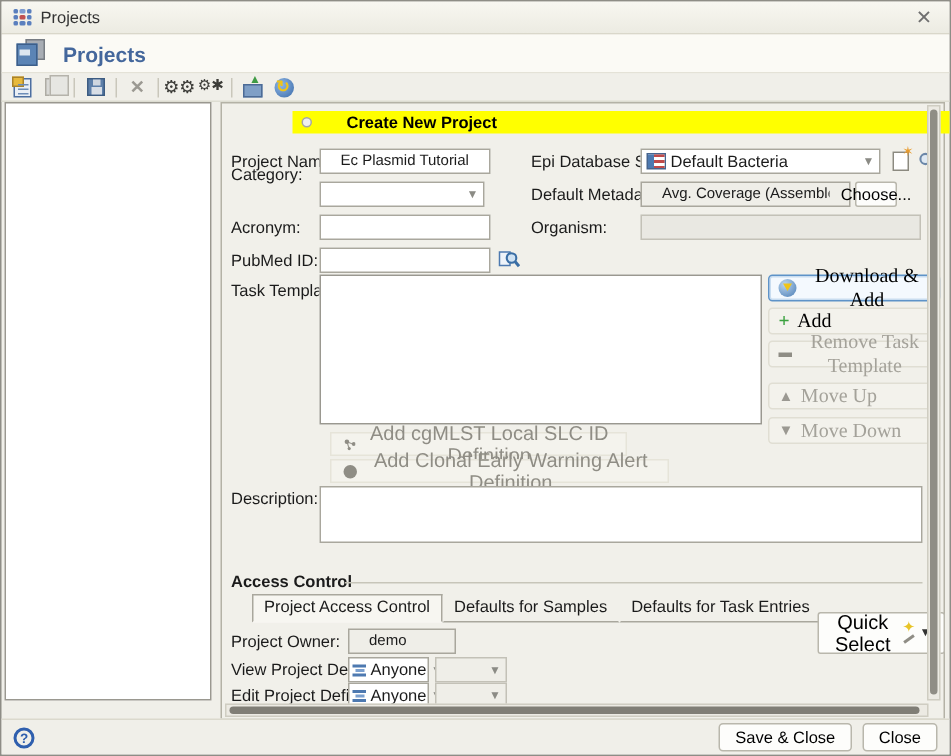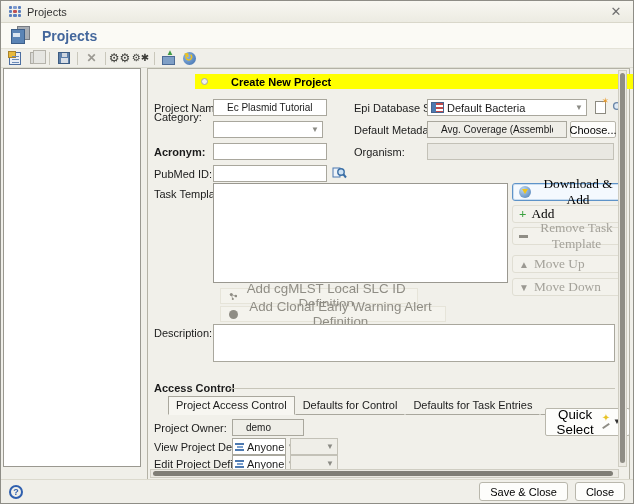--- a/index.html
+++ b/index.html
@@ -205,23 +205,23 @@
           </svg>
       </span>
 
       <span class="lbl" style="left:6px;top:42px;">Category:</span>
       <div class="combo" style="left:65px;top:52px;width:110px;">
         <span></span>
         <span class="chev">▼</span>
       </div>
       <span class="lbl" style="left:206px;top:55px;">Default Metadata Fields:</span>
       <input class="txt ro" style="left: 279px; top: 52px; width: 140px;" value="Avg. Coverage (Assembled), Approximated Ge">
-      <button class="mini-btn" style="left:422px;top:52px;width:46px;height:17px;">Choose...</button>
-
-      <span class="lbl" style="left:6px;top:77px;font-weight:bold;">Acronym:</span>
+      <button class="mini-btn" style="left:422px;top:52px;width:28px;height:17px;">Choose...</button>
+
+      <span class="lbl" style="left:6px;top:77px;">Acronym:</span>
       <input class="txt" style="left: 65px; top: 74px; width: 114px;" value="">
       <span class="lbl" style="left:206px;top:77px;">Organism:</span>
       <input class="txt dis" style="left: 279px; top: 74px; width: 187px;" disabled="" value="">
 
       <span class="lbl" style="left:6px;top:99px;">PubMed ID:</span>
       <input class="txt" style="left: 65px; top: 96px; width: 114px;" value="">
       <span style="position:absolute;left:184px;top:97px;">
         <svg width="15" height="13" viewBox="0 0 15 13">
             <rect x="1" y="2" width="7" height="9" fill="#eef3f9" stroke="#4d79b0"></rect>
             <circle cx="9" cy="6" r="3.2" fill="#cfe2f3" stroke="#3a6ea5" stroke-width="1.4"></circle>
@@ -269,21 +269,21 @@
       </button>
 
       <span class="lbl" style="left:6px;top:258px;">Description:</span>
       <textarea class="desc" style="left: 65px; top: 255px; width: 402px; height: 38px;"></textarea>
 
       <span class="lbl" style="left:6px;top:313px;font-weight:bold;">Access Control</span>
       <span class="group-line" style="left:82px;top:319px;width:385px;"></span>
 
       <div class="tabs" style="left:6px;top:327px;width:461px;">
         <span class="tab active">Project Access Control</span>
-        <span class="tab">Defaults for Control</span>
+        <span class="tab">Defaults for Samples</span>
         <span class="tab">Defaults for Task Entries</span>
         <span class="tab" style="flex:1;"></span>
       </div>
 
       <button class="qs-btn" style="left:397px;top:339px;">
         <span>Quick Select</span>
         <span class="wand"></span>
         <span class="chev" style="color:#333;">▼</span>
       </button>
 

